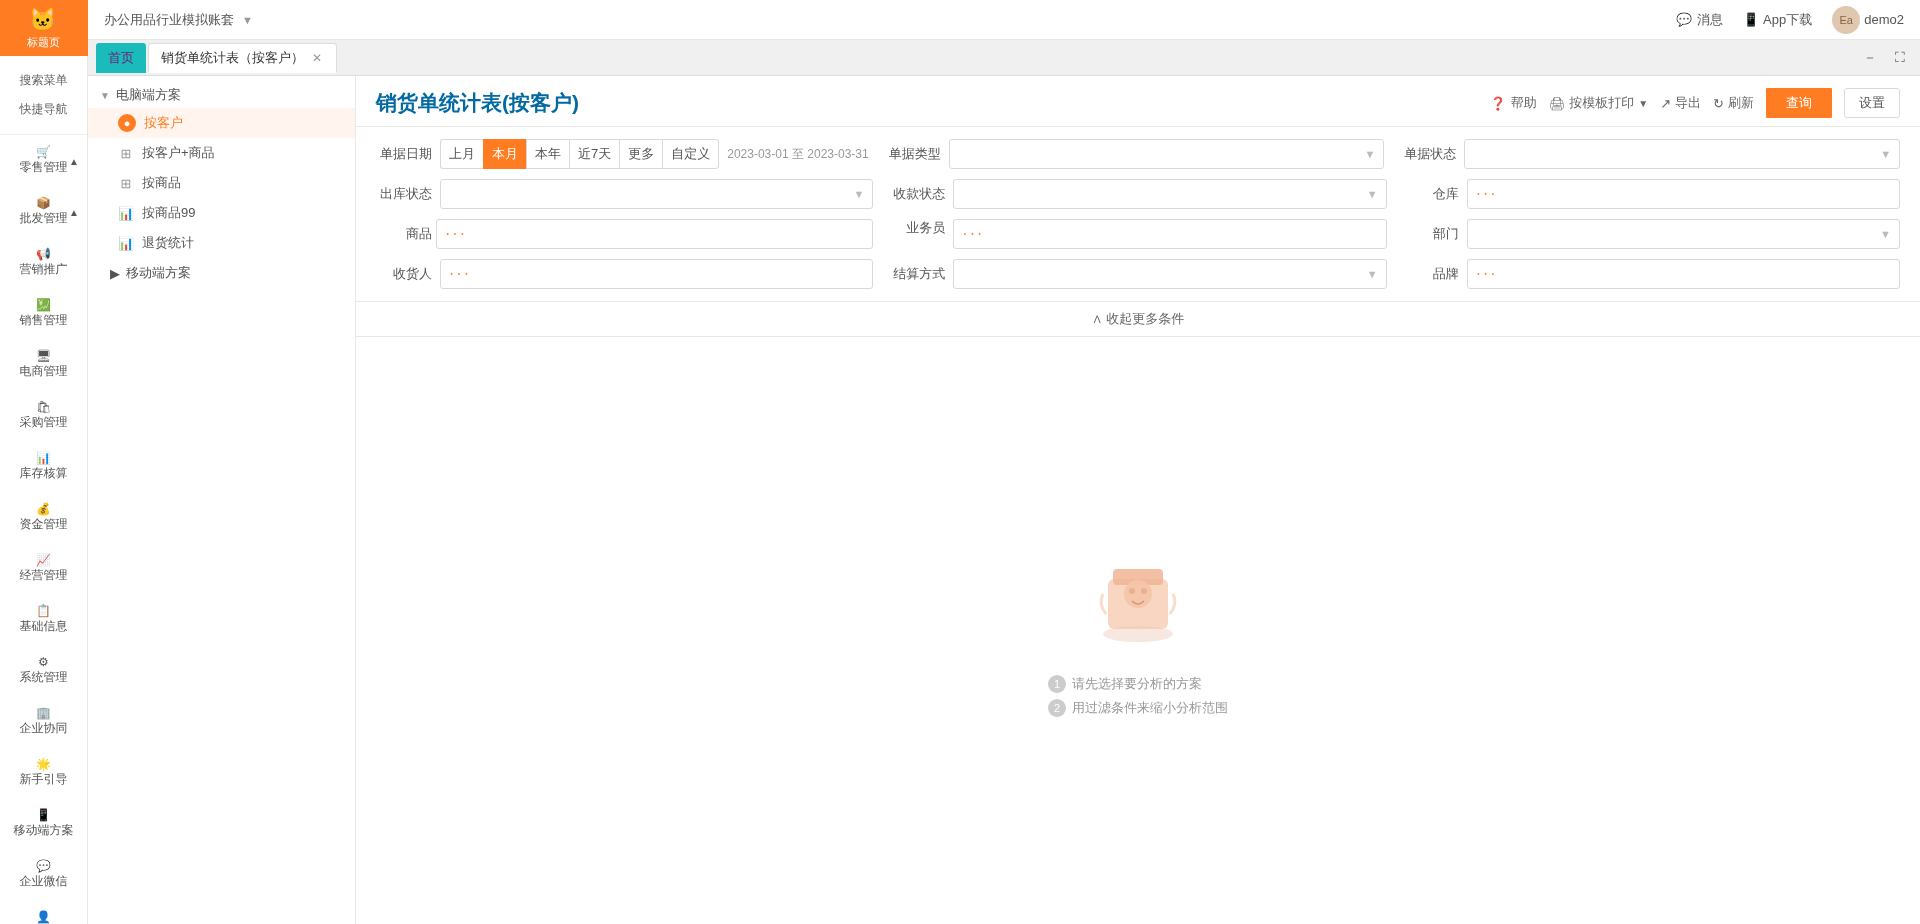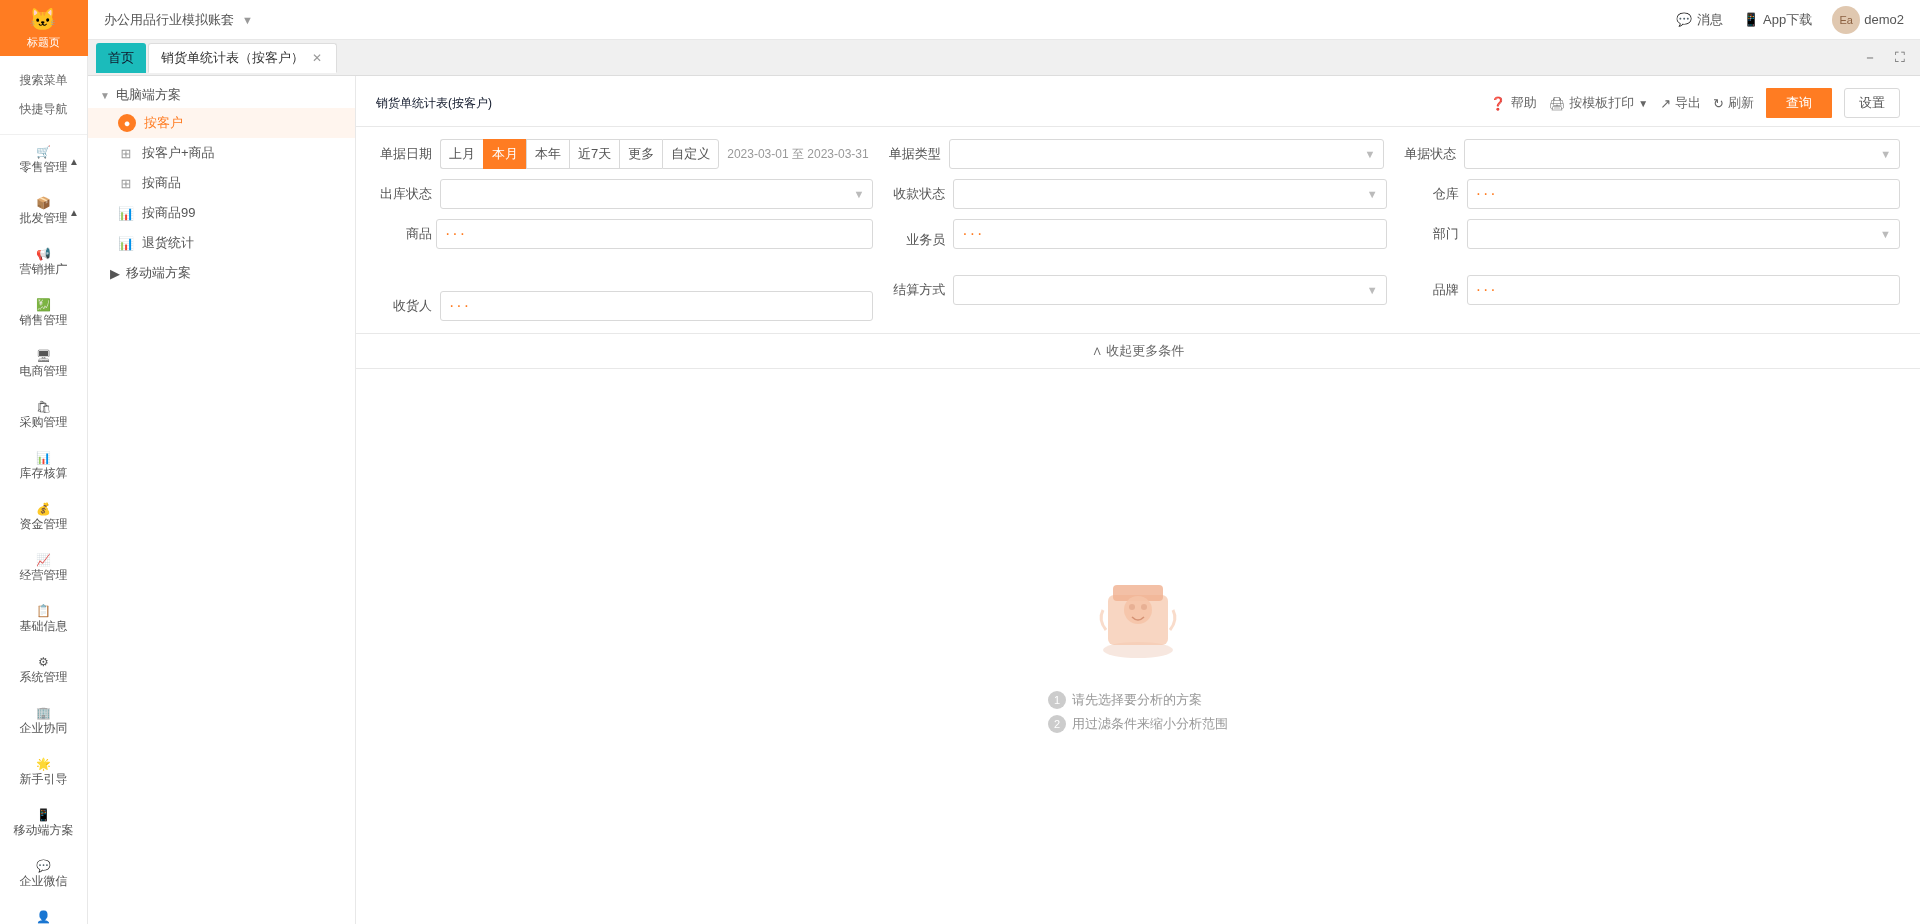--- a/index.html
+++ b/index.html
@@ -25,21 +25,21 @@
     .topbar-left .dropdown-arrow { color: #999; font-size: 11px; cursor: pointer; }
     .topbar-right { display: flex; align-items: center; gap: 20px; color: #555; font-size: 13px; }
     .topbar-right .top-item { display: flex; align-items: center; gap: 4px; cursor: pointer; }
     .user-avatar { width: 28px; height: 28px; border-radius: 50%; background: #e0c8b0; display: flex; align-items: center; justify-content: center; font-size: 11px; color: #8b6040; overflow: hidden; }
 
     
     .tabbar { height: 36px; background: #f0f0f0; display: flex; align-items: center; padding: 0 8px; gap: 2px; border-bottom: 1px solid #ddd; }
     .tab { height: 30px; padding: 0 12px; display: flex; align-items: center; gap: 6px; border-radius: 3px 3px 0 0; cursor: pointer; font-size: 13px; background: #e0e0e0; color: #555; }
     .tab.active { background: #fff; color: #333; border: 1px solid #ddd; border-bottom: 1px solid #fff; }
     .tab .tab-close { font-size: 12px; color: #999; cursor: pointer; padding: 0 2px; }
-    .tab-home { background: #1bbbbb; color: #0f172a; }
+    .tab-home { background: #1bbbbb; color: #701a75; }
     .tab-actions { margin-left: auto; display: flex; gap: 6px; }
     .tab-action-btn { width: 24px; height: 24px; display: flex; align-items: center; justify-content: center; cursor: pointer; color: #666; font-size: 14px; }
 
     
     .content { flex: 1; display: flex; overflow: hidden; }
 
     
     .left-panel { width: 268px; background: #fff; border-right: 1px solid #e8e8e8; display: flex; flex-direction: column; flex-shrink: 0; }
     .left-panel-header { padding: 10px 12px; display: flex; align-items: center; justify-content: space-between; border-bottom: 1px solid #f0f0f0; }
     .left-panel-title { font-size: 13px; color: #333; font-weight: 500; }
@@ -53,21 +53,21 @@
     .scheme-item.active { background: #fff5ee; color: #ff7c22; }
     .scheme-item .item-icon { width: 18px; height: 18px; border-radius: 50%; background: #ff7c22; display: flex; align-items: center; justify-content: center; color: #fff; font-size: 11px; flex-shrink: 0; }
     .scheme-item .item-icon-small { width: 16px; height: 16px; display: flex; align-items: center; justify-content: center; color: #999; font-size: 13px; flex-shrink: 0; }
     .scheme-sub-group { padding: 6px 12px 6px 22px; display: flex; align-items: center; gap: 6px; cursor: pointer; color: #555; font-size: 13px; }
 
     
     .right-content { flex: 1; display: flex; flex-direction: column; overflow: hidden; background: #f5f5f5; }
 
     
     .page-header { background: #fff; padding: 12px 20px 8px 20px; display: flex; align-items: center; justify-content: space-between; border-bottom: 1px solid #e8e8e8; }
-    .page-title { font-size: 12px; color: #0f172a; font-weight: 400; }
+    .page-title { font-size: 21px; color: #0369a1; font-weight: 700; }
     .page-actions { display: flex; align-items: center; gap: 12px; }
     .page-action { display: flex; align-items: center; gap: 4px; color: #666; font-size: 13px; cursor: pointer; }
 
     
     .filter-area { background: #fff; padding: 12px 20px; border-bottom: 1px solid #e8e8e8; }
     .filter-label { color: #555; font-size: 13px; white-space: nowrap; min-width: 56px; text-align: right; }
     .filter-input { flex: 1; height: 30px; border: 1px solid #d9d9d9; border-radius: 3px; padding: 0 8px; font-size: 13px; color: #333; display: flex; align-items: center; justify-content: space-between; cursor: pointer; background: #fff; }
     .filter-input .placeholder { color: #bbb; }
     .filter-input .arrow { color: #bbb; font-size: 11px; }
     .filter-input .dots { color: #ff7c22; font-size: 16px; letter-spacing: 2px; }
@@ -341,37 +341,37 @@
           </div>
         </div>
 
         <div style="display: flex; align-items: center; gap: 16px; margin-bottom: 10px;">
           <div style="display:flex; align-items:center; gap:4px; flex:1;">
             <span class="filter-label">商品</span>
             <div class="filter-input">
               <span class="dots">···</span>
             </div>
           </div>
-          <div style="display:flex; align-items:flex-end; gap:8px; flex:1;">
+          <div style="display:flex; align-items:flex-start; gap:8px; flex:1;">
             <span class="filter-label">业务员</span>
             <div class="filter-input">
               <span class="dots">···</span>
             </div>
           </div>
           <div style="display:flex; align-items:center; gap:8px; flex:1;">
             <span class="filter-label">部门</span>
             <div class="filter-input">
               <span class="placeholder"></span>
               <span class="arrow">▼</span>
             </div>
           </div>
         </div>
 
         <div style="display: flex; align-items: center; gap: 16px;">
-          <div style="display:flex; align-items:center; gap:8px; flex:1;margin-top:32px;">
+          <div style="display:flex; align-items:center; gap:8px; flex:1;">
             <span class="filter-label">收货人</span>
             <div class="filter-input">
               <span class="dots">···</span>
             </div>
           </div>
           <div style="display:flex; align-items:center; gap:8px; flex:1;">
             <span class="filter-label">结算方式</span>
             <div class="filter-input">
               <span class="placeholder"></span>
               <span class="arrow">▼</span>

